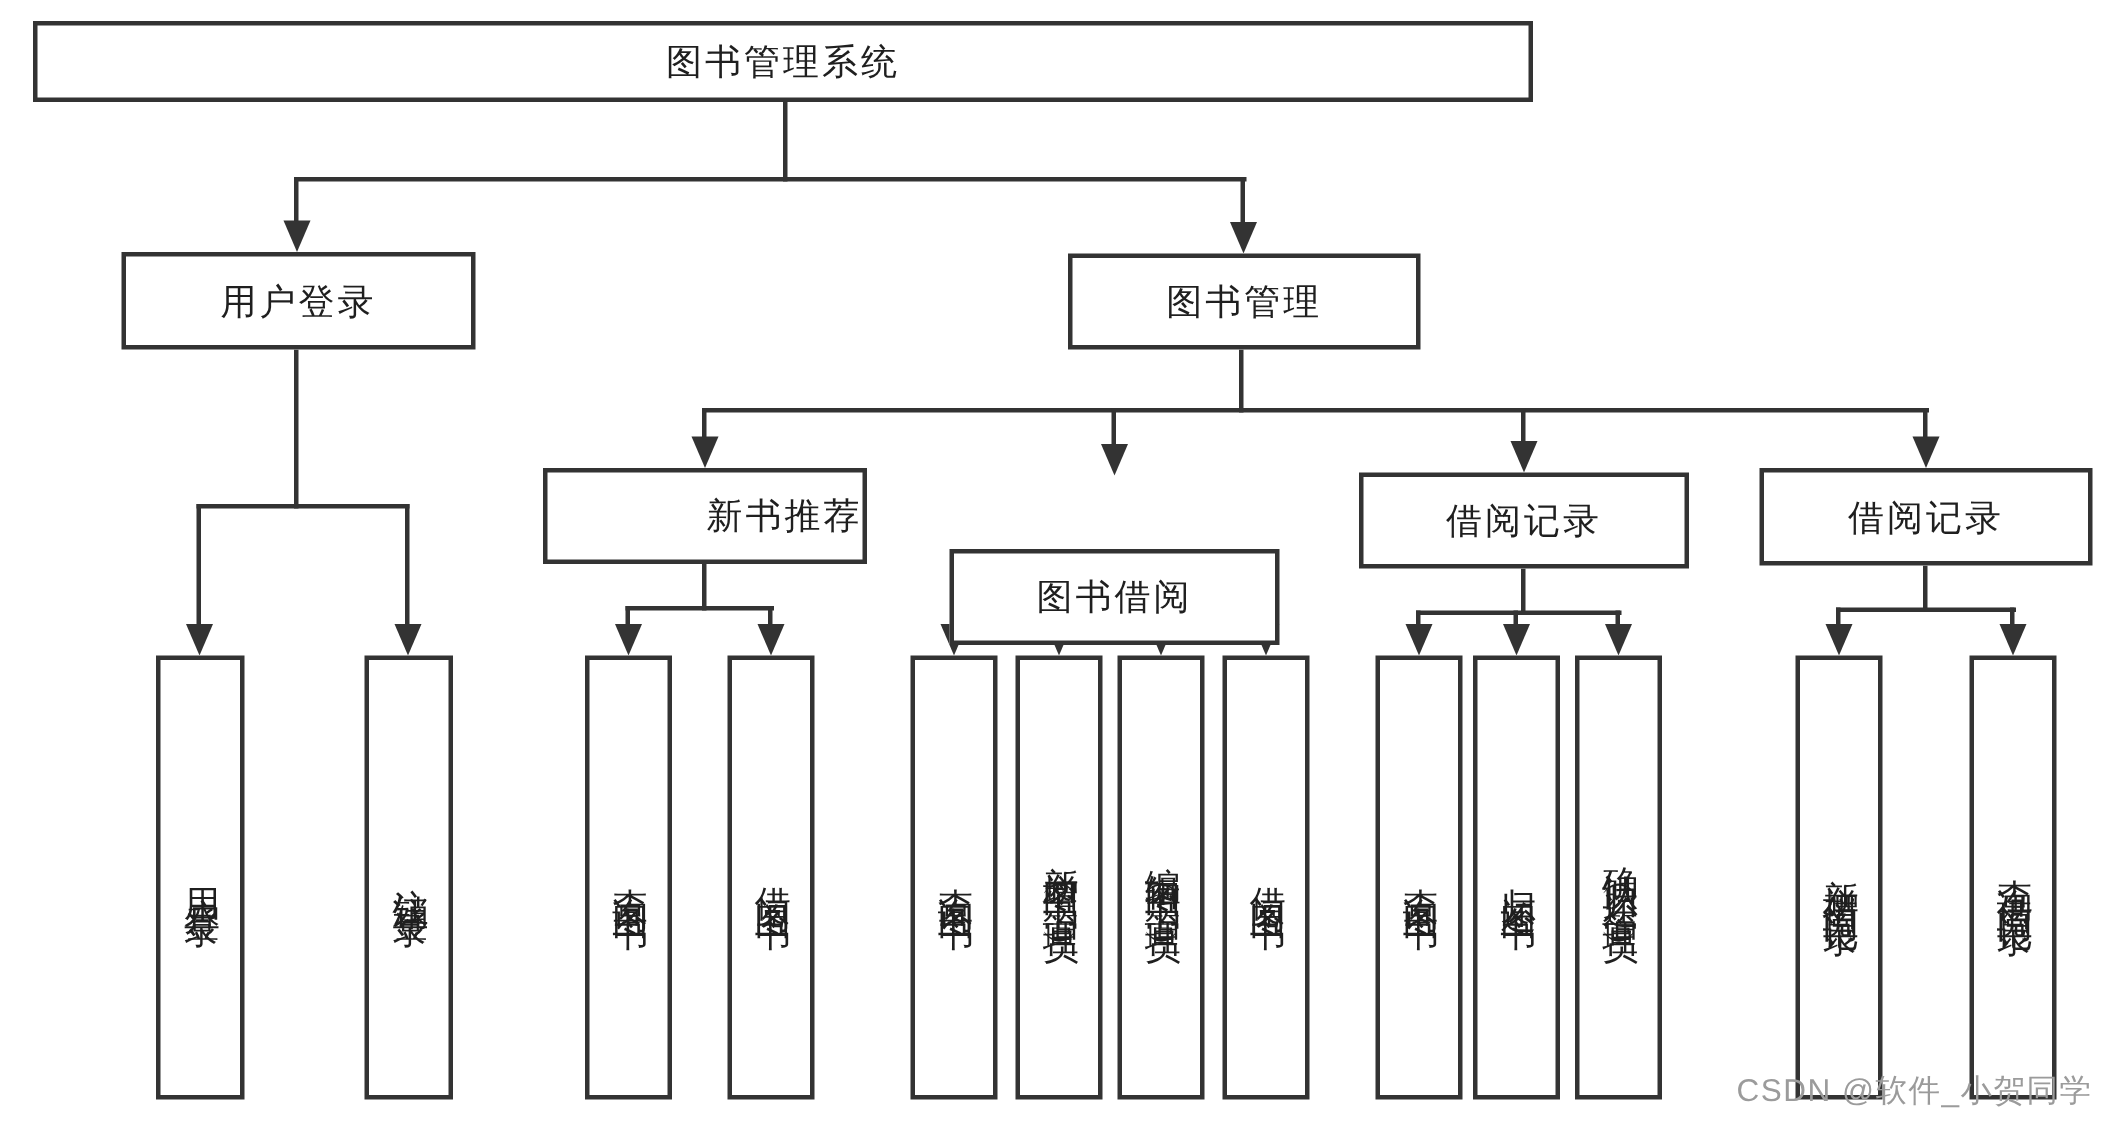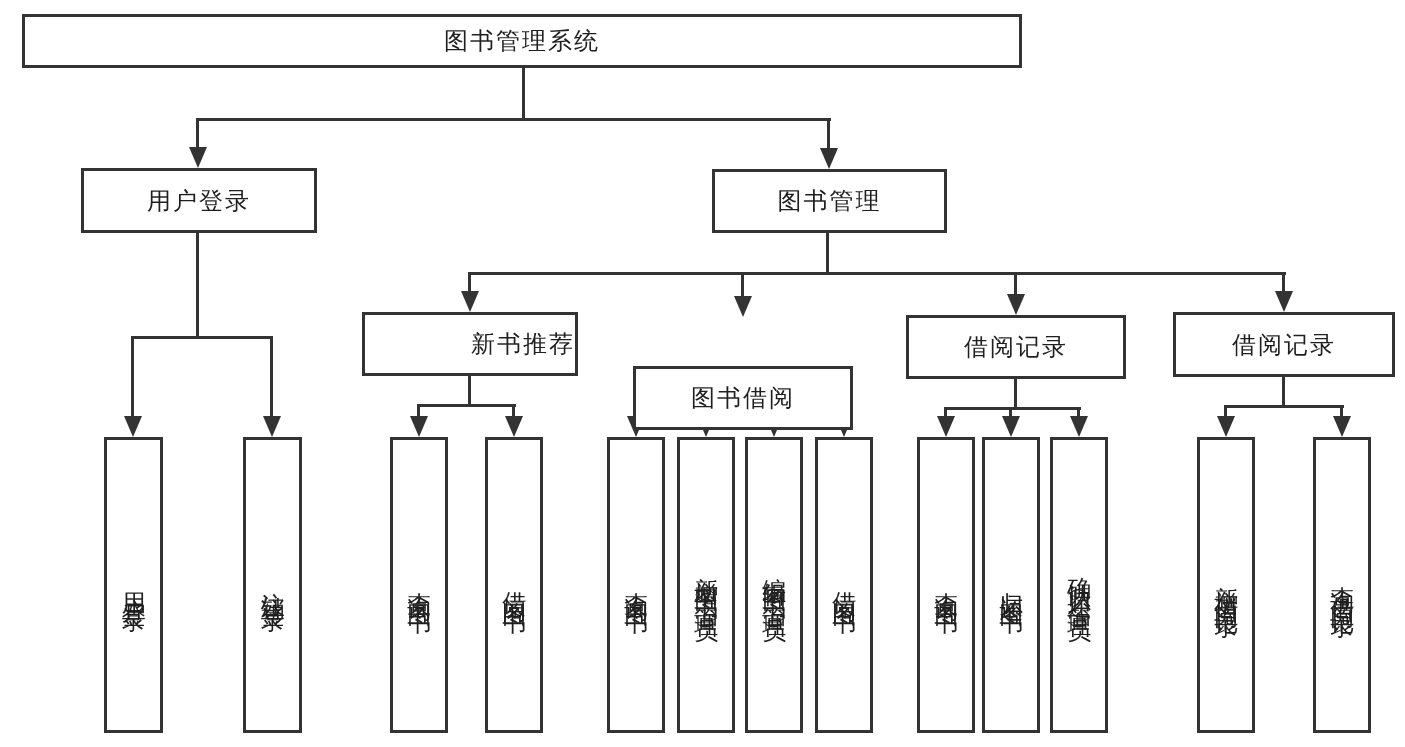--- a/index.html
+++ b/index.html
@@ -155,14 +155,15 @@
   <div class="vl" style="left:1340px; top:405px; height:13px;"></div>
   <div class="ar" style="left:1333px; top:416px;"></div>
 
   <div class="box" style="left:1197px; top:437px; width:58px; height:296px;">
     <span class="vlabel">新增借阅记录</span>
   </div>
   <div class="box" style="left:1313px; top:437px; width:58px; height:296px;">
     <span class="vlabel">查询借阅记录</span>
   </div>
 
+  <div class="watermark">CSDN @软件_小贺同学</div>
 
 </div>
 
 </body></html>

